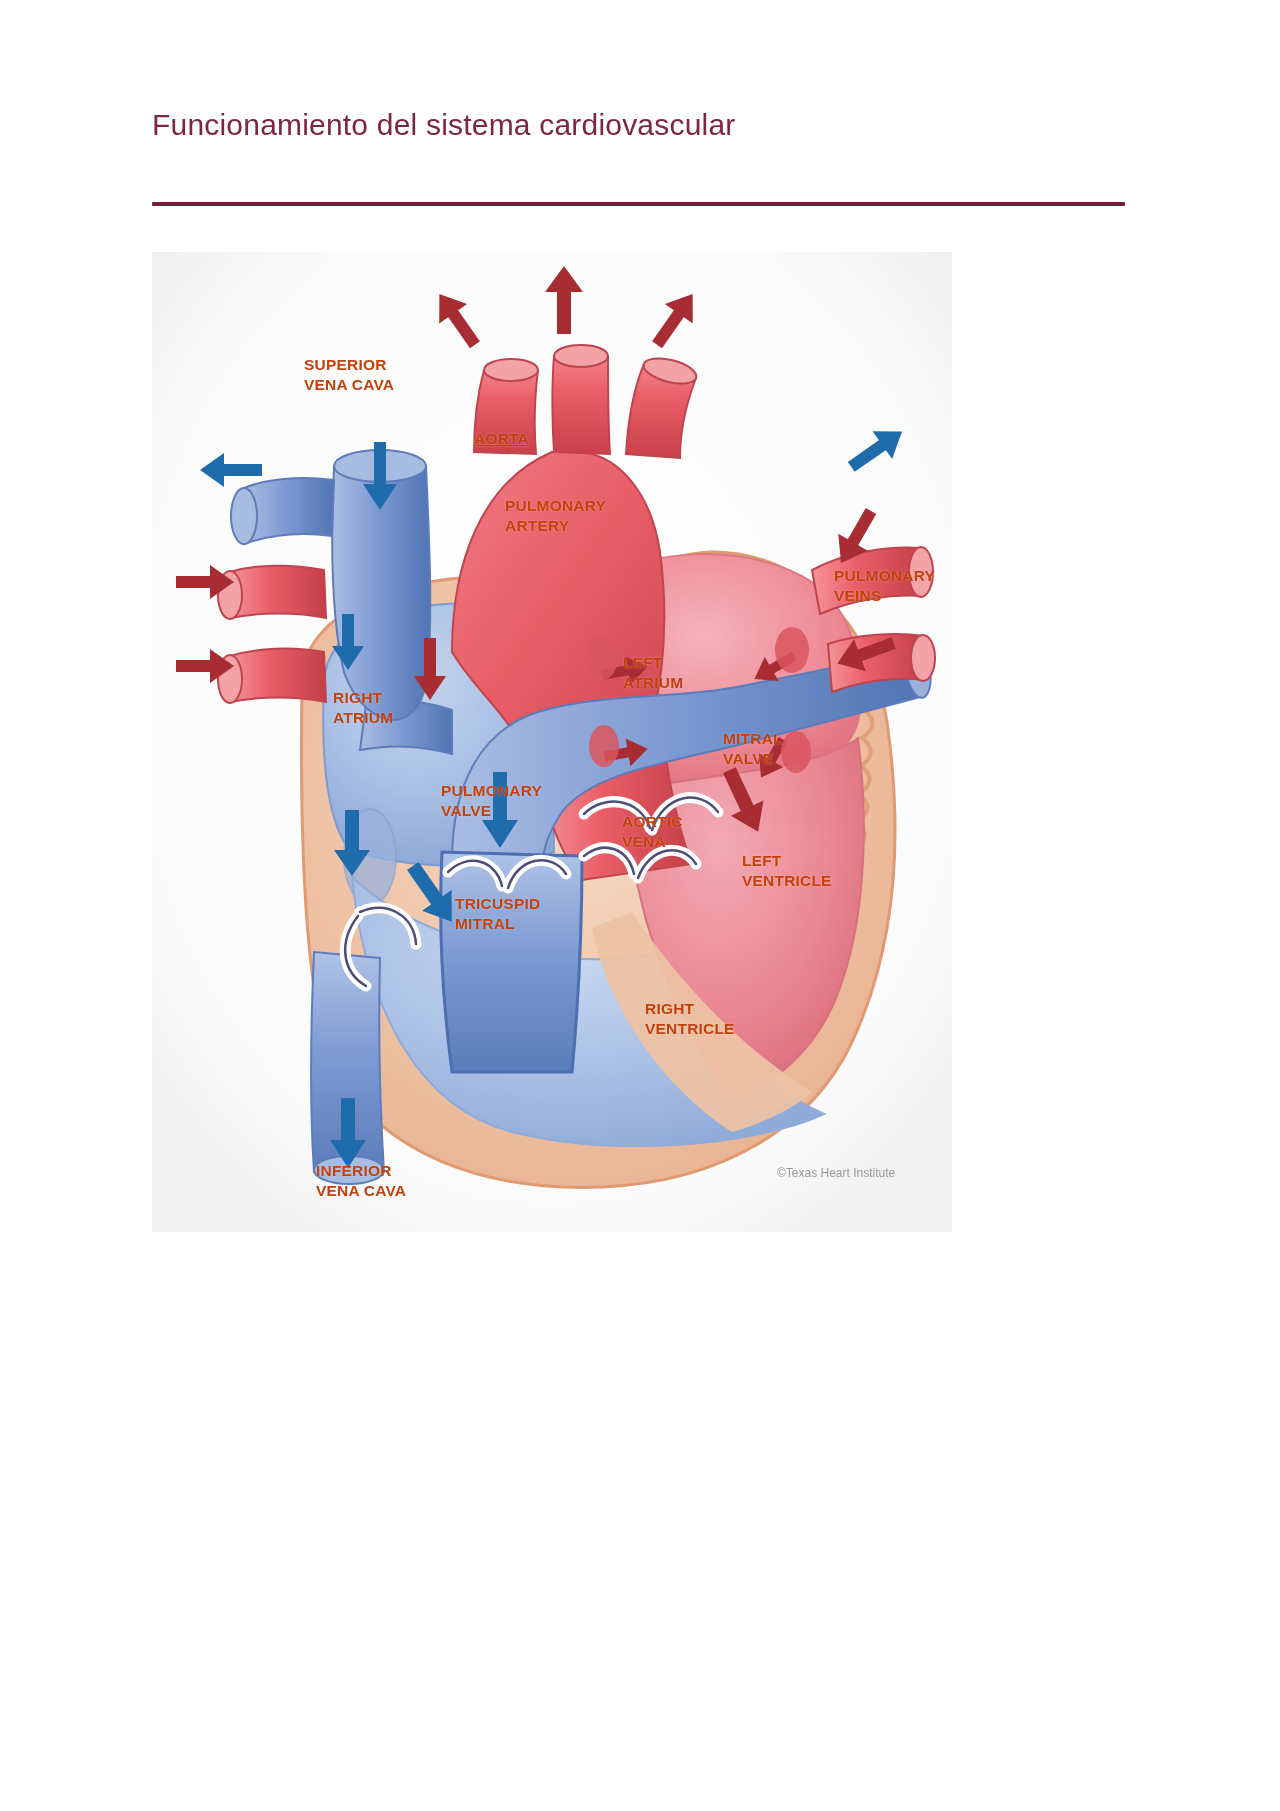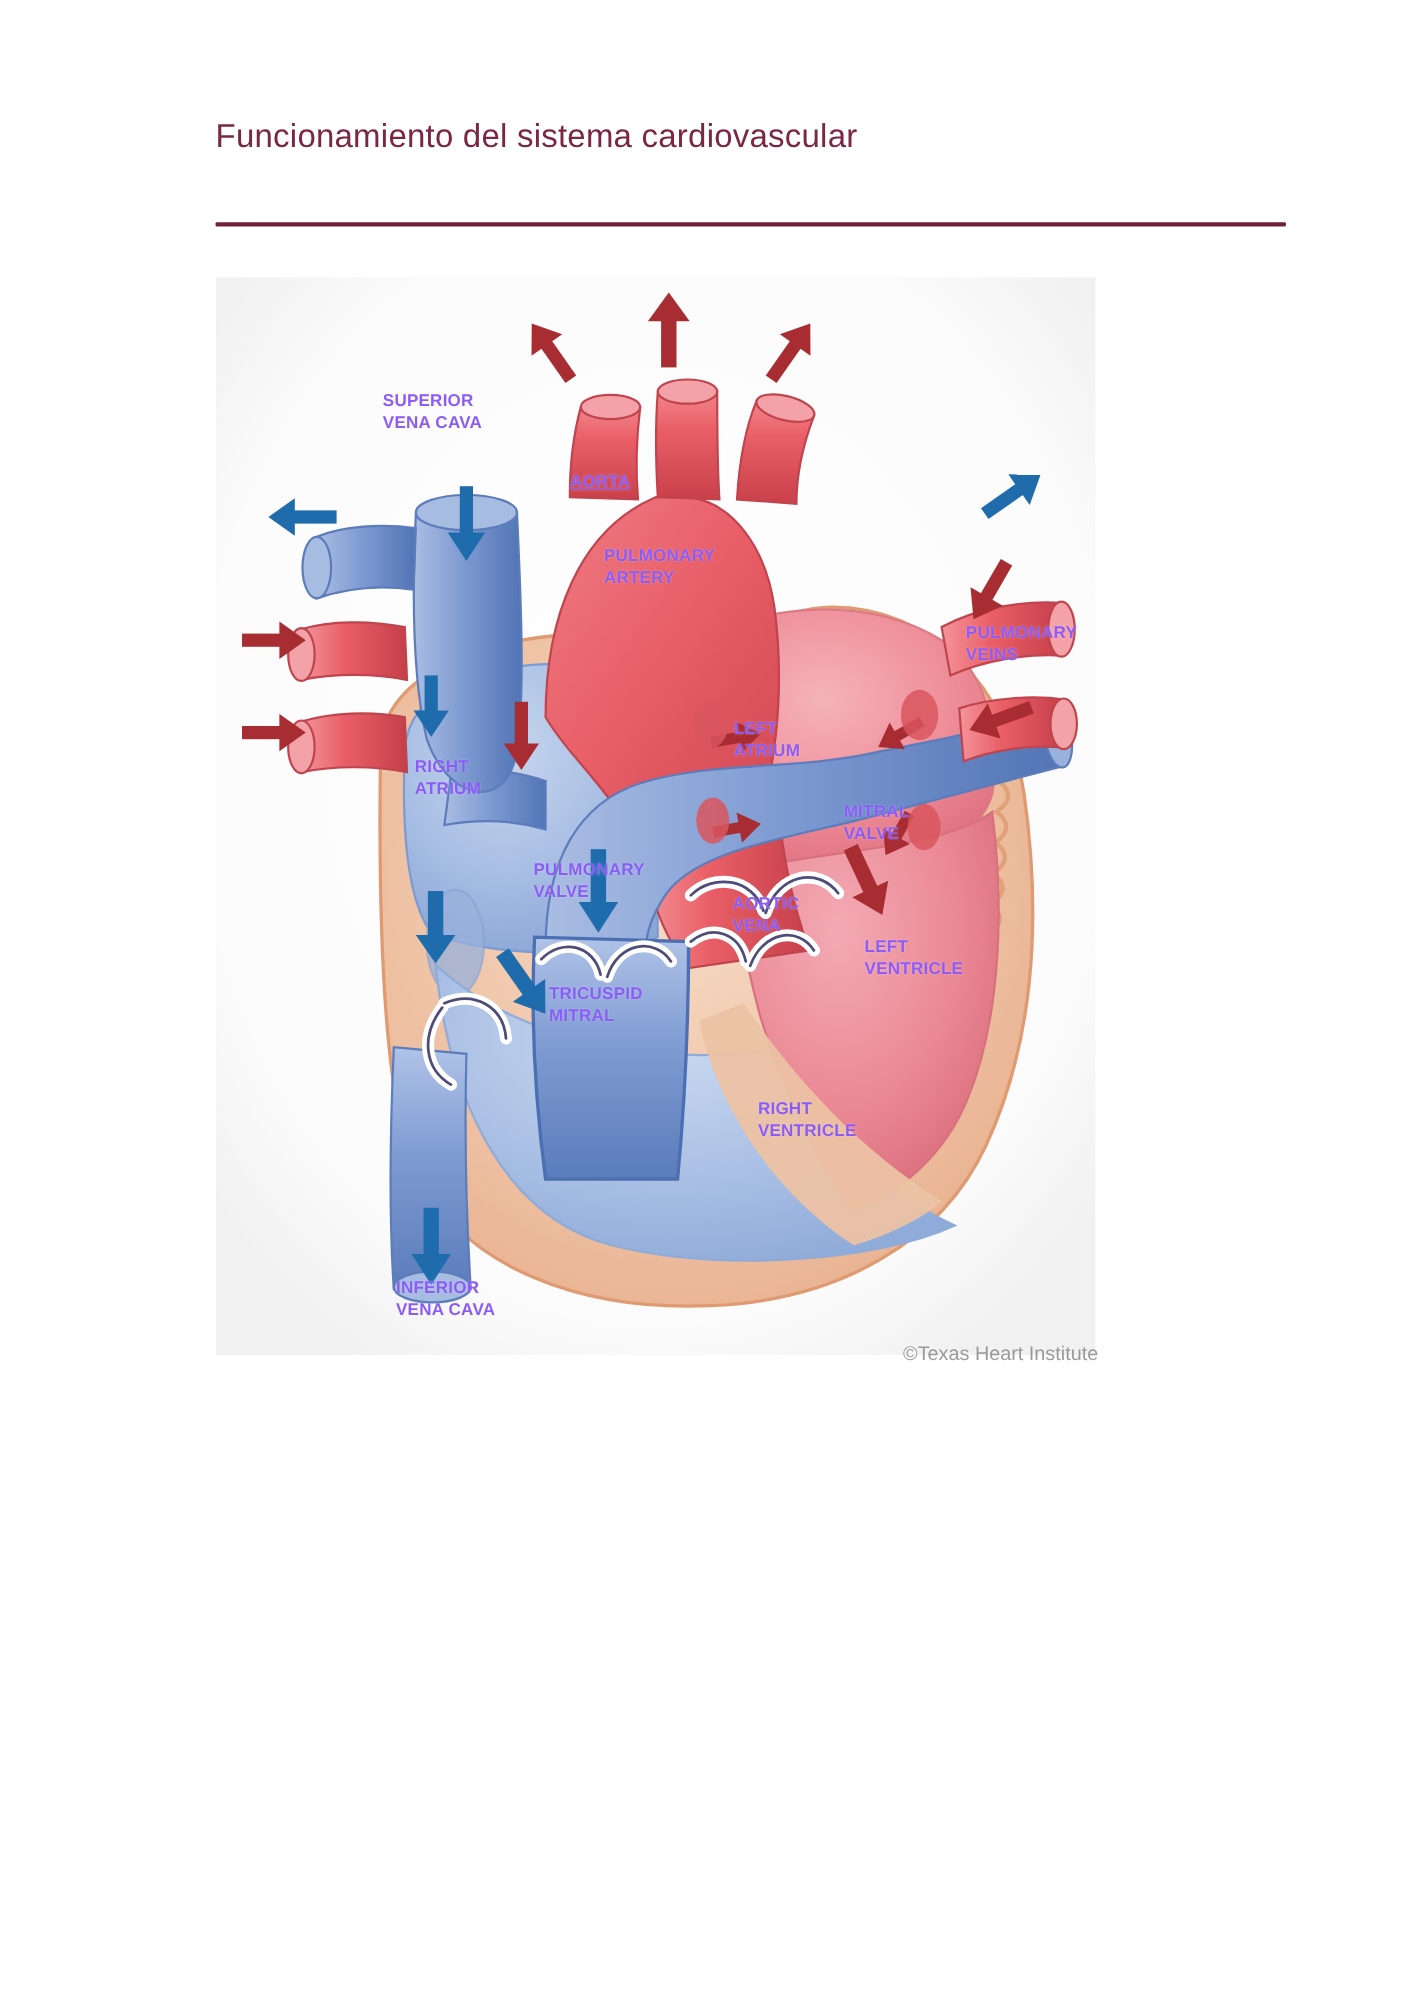--- a/index.html
+++ b/index.html
@@ -11,21 +11,20 @@
     width: 1280px;
     height: 1811px;
     font-family: "Liberation Sans", sans-serif;
     position: relative;
     overflow: hidden;
   }
   .page {
     position: absolute;
     inset: 0;
     background: #ffffff;
-    margin-left: 44px;
   }
   
   .doc-title {
     position: absolute;
     left: 152px;
     top: 108px;
     font-size: 30px;
     font-weight: 400;
     color: #7b2742;
     letter-spacing: 0.2px;
@@ -49,34 +48,34 @@
     height: 980px;
   }
   .figure svg {
     display: block;
     width: 800px;
     height: 980px;
   }
   .credit {
     position: absolute;
     left: 625px;
-    top: 968px;
-    font-size: 18px;
+    top: 914px;
+    font-size: 12px;
     color: #9a9a9a;
     font-family: "Liberation Sans", sans-serif;
     white-space: nowrap;
   }
   
   .lbl {
     position: absolute;
     font-family: "Liberation Sans", sans-serif;
     font-weight: bold;
     font-size: 15.5px;
     line-height: 1.28;
-    color: #8b5cf6;
+    color: #c2410c;
     white-space: pre;
     letter-spacing: 0.2px;
     text-shadow: 0 0 2px rgba(255,255,255,0.35);
   }
 </style>
 </head>
 <body>
 
 <div class="page">
 

